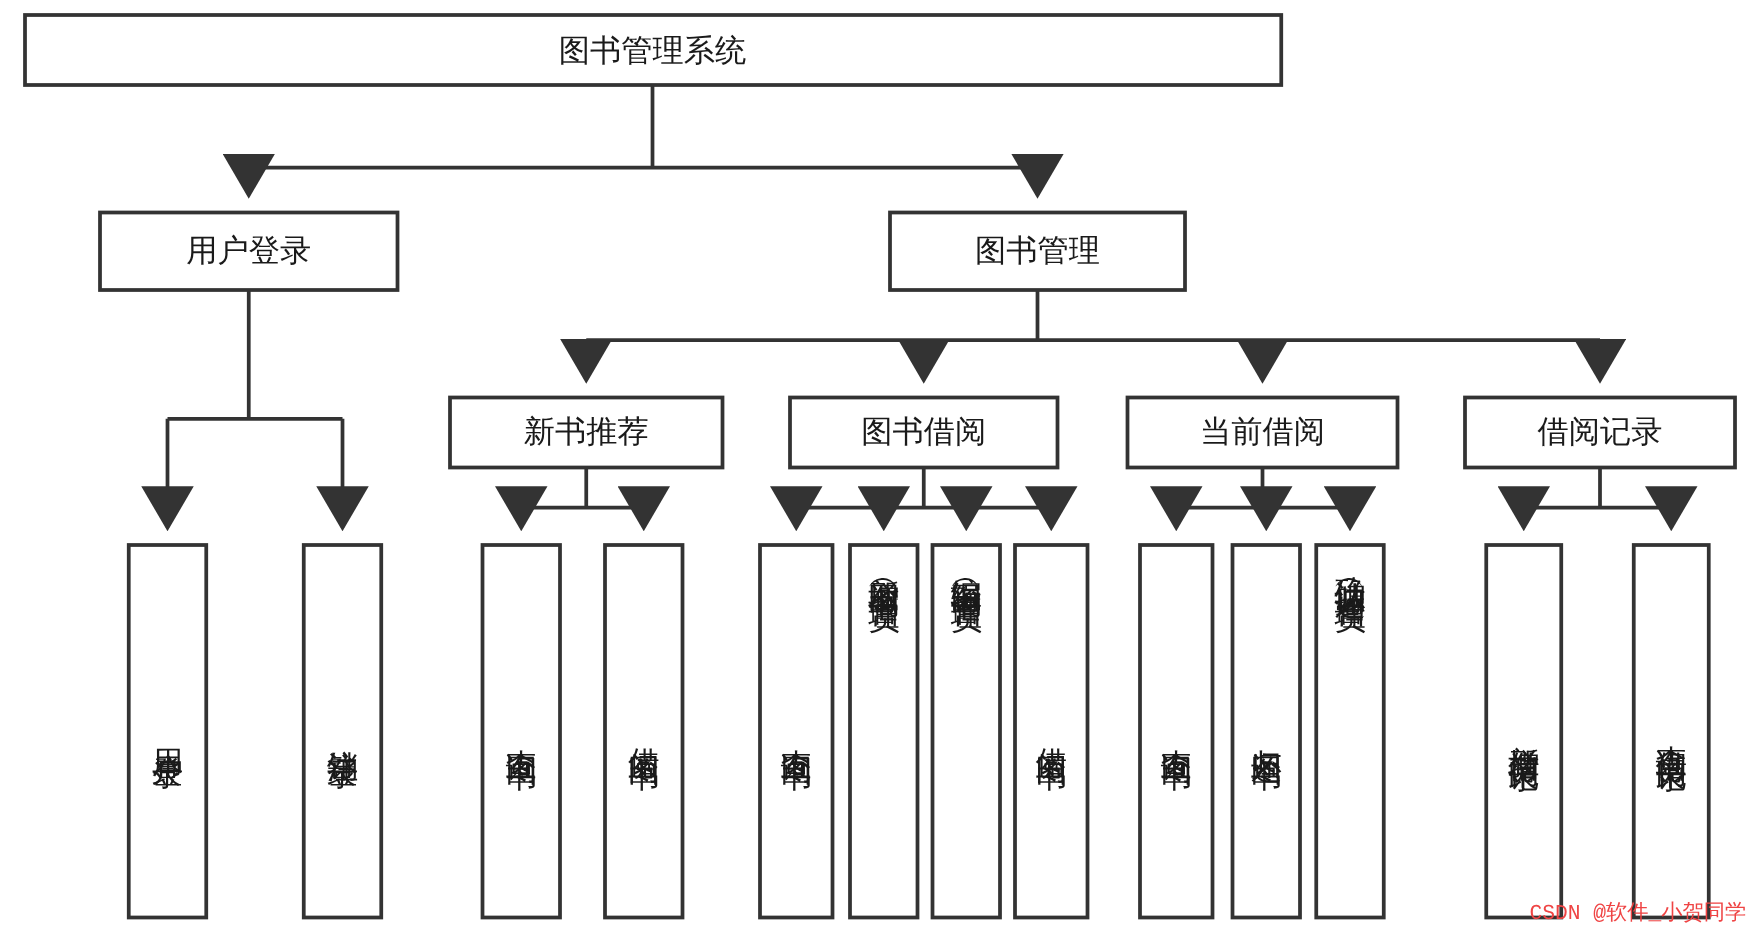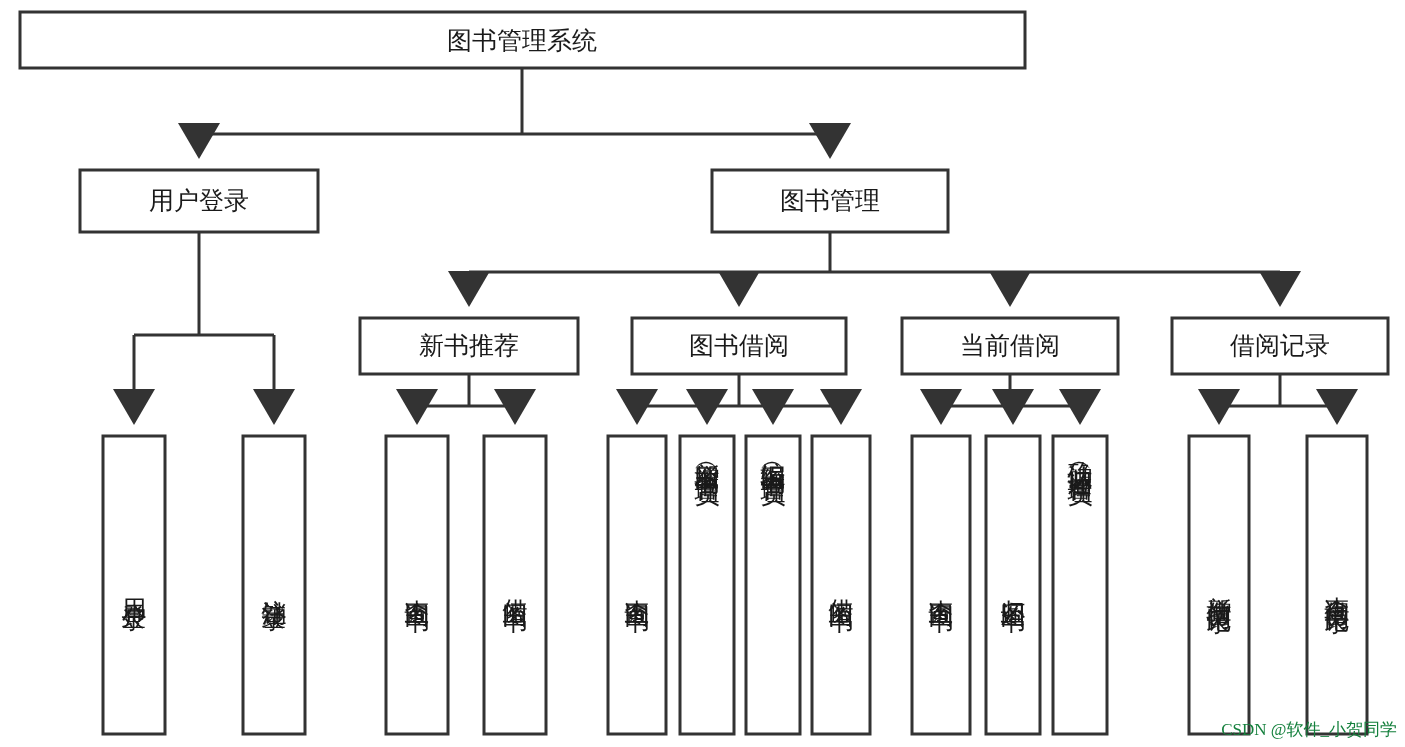--- a/index.html
+++ b/index.html
@@ -47,23 +47,23 @@
     fill: none;
   }
   .arrow-head {
     fill: #333333;
     stroke: none;
   }
   .watermark {
     position: absolute;
     right: 8px;
     bottom: 6px;
-    font-family: Liberation Serif, serif;
+    font-family: Liberation Mono, monospace;
     font-size: 17px;
-    color: #15803d;
+    color: #ef4444;
     white-space: nowrap;
     user-select: none;
   }
 </style>
 </head>
 <body>
 
 <div id="diagram-root">
   <svg id="flow" viewBox="0 0 1405 747">
 

